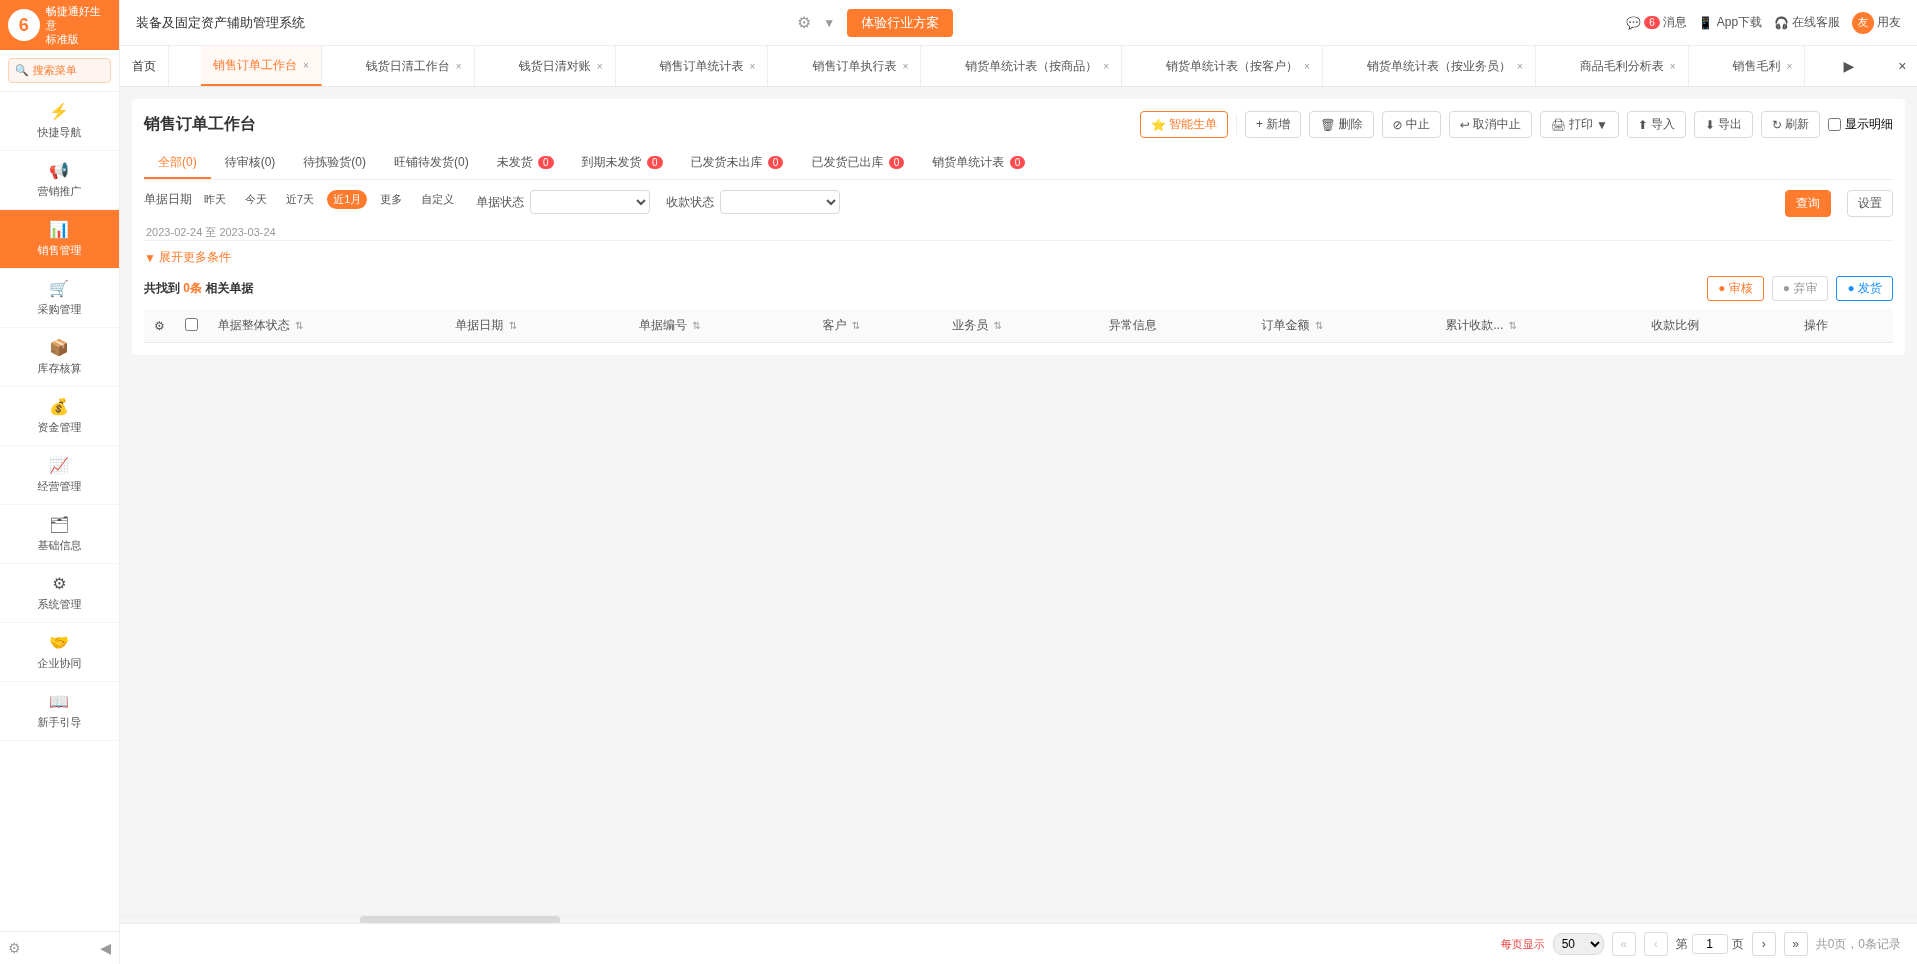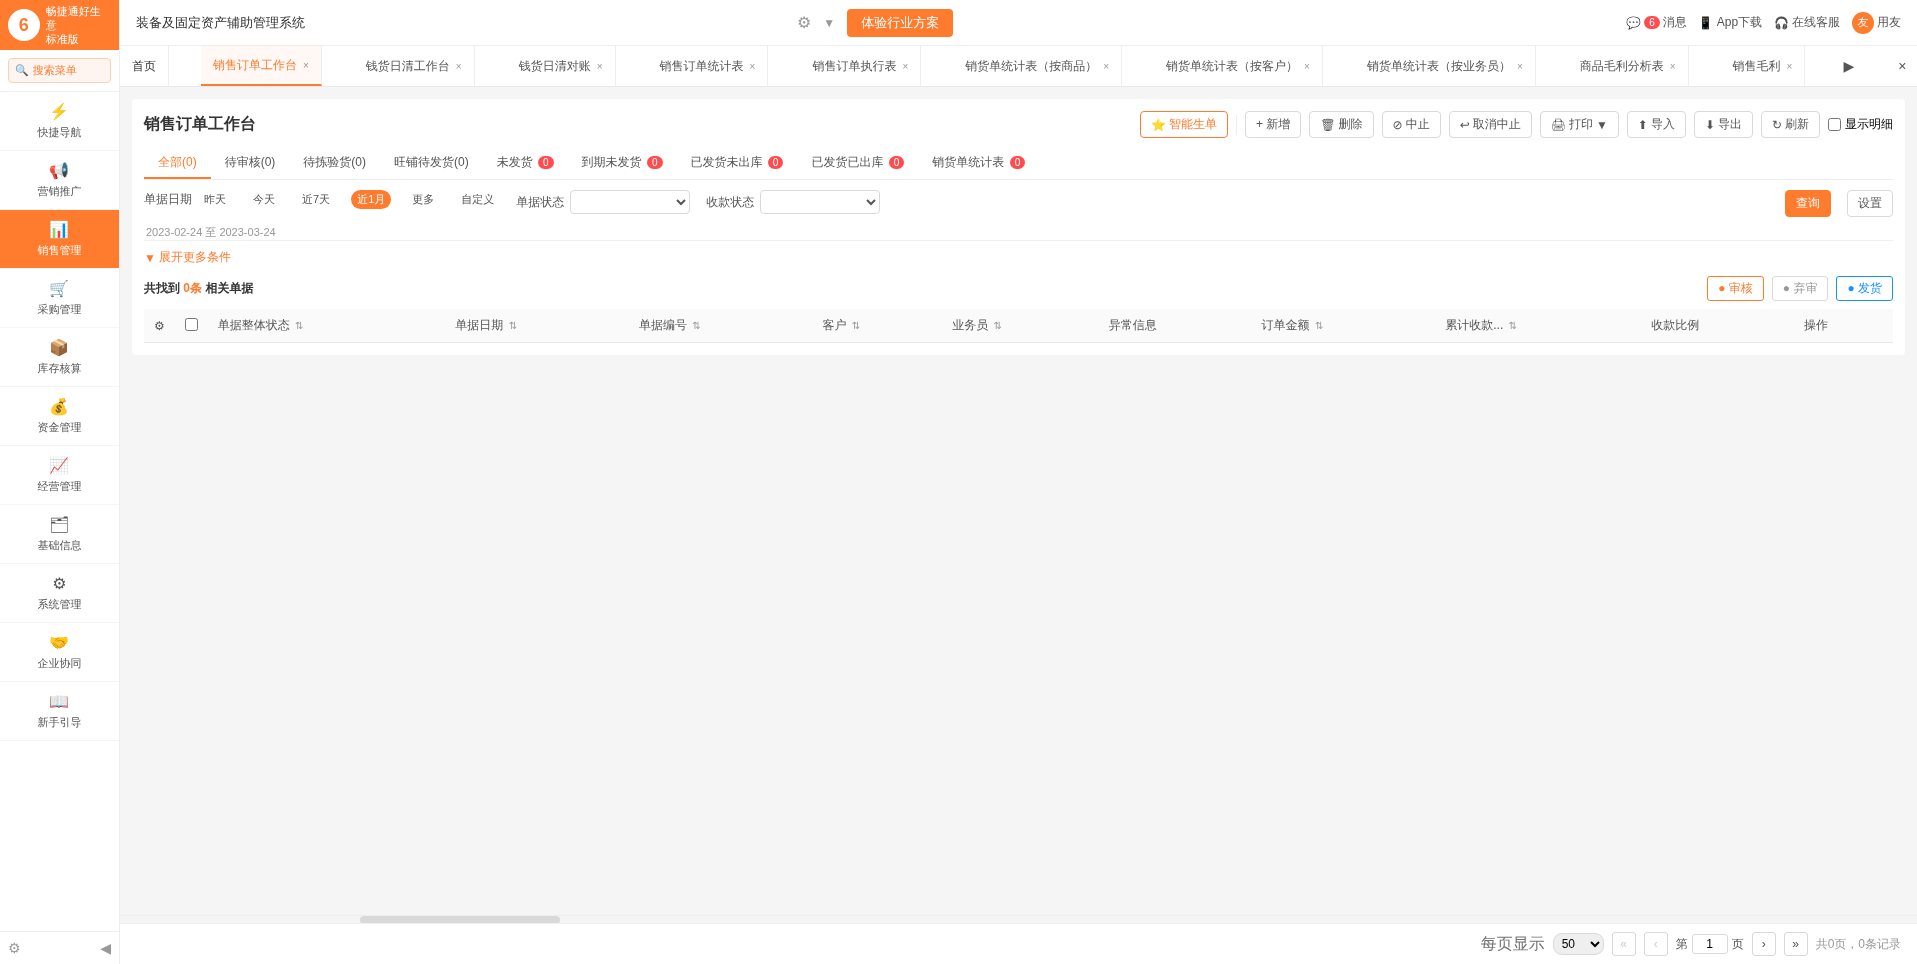--- a/index.html
+++ b/index.html
@@ -52,21 +52,21 @@
     
     .sub-tabs { display: flex; border-bottom: 1px solid #eee; margin-bottom: 10px; gap: 0; }
     .sub-tab { padding: 6px 14px; cursor: pointer; font-size: 12px; color: #555; border-bottom: 2px solid transparent; }
     .sub-tab.active { color: #ff7b2d; border-bottom-color: #ff7b2d; }
     .sub-tab .count-badge { background: #ff4d4f; color: #fff; border-radius: 8px; padding: 1px 5px; font-size: 10px; margin-left: 2px; }
 
     
     .filter-row { display: flex; align-items: flex-start; gap: 16px; margin-bottom: 8px; flex-wrap: wrap; }
     .filter-group { display: flex; align-items: center; gap: 6px; }
     .filter-label { color: #555; font-size: 12px; white-space: nowrap; }
-    .filter-date-btns { display: flex; gap: 15px; align-items: center; flex-wrap: wrap; }
+    .filter-date-btns { display: flex; gap: 7px; align-items: center; flex-wrap: wrap; }
     .filter-date-btn { padding: 2px 6px; cursor: pointer; font-size: 11px; color: #555; border-radius: 3px; }
     .filter-date-btn.active { background: #ff7b2d; color: #fff; border-radius: 10px; }
     .filter-select { border: 1px solid #d9d9d9; border-radius: 4px; padding: 3px 20px 3px 6px; font-size: 12px; color: #555; background: #fff; cursor: pointer; min-width: 120px; }
     .expand-btn { color: #ff7b2d; cursor: pointer; font-size: 12px; display: flex; align-items: center; gap: 3px; border: none; background: none; }
 
     
     .stats-row { display: flex; align-items: center; justify-content: space-between; margin-bottom: 8px; }
     .stats-text { font-size: 12px; color: #555; }
     .stats-text span { color: #333; font-weight: bold; }
     .action-btns { display: flex; gap: 8px; margin-left: 37px; }
@@ -82,21 +82,21 @@
     .col-checkbox { width: 30px; }
     .col-setting { width: 30px; }
 
     
     .empty-state { display: flex; flex-direction: column; align-items: center; justify-content: center; padding: 60px 0; }
     .empty-icon { font-size: 60px; margin-bottom: 12px; opacity: 0.4; }
     .empty-text { color: #999; font-size: 13px; }
 
     
     .pagination-bar { background: #fff; border-top: 1px solid #eee; padding: 8px 16px; display: flex; align-items: center; justify-content: flex-end; gap: 8px; flex-shrink: 0; }
-    .pagination-label { font-size: 16px; color: #737373; }
+    .pagination-label { font-size: 11px; color: #ef4444; }
     .pagination-select { border: 1px solid #d9d9d9; border-radius: 9px; padding: 2px 4px; font-size: 12px; }
     .pagination-btn { width: 24px; height: 24px; border: 1px solid #d9d9d9; border-radius: 3px; background: #fff; cursor: pointer; display: flex; align-items: center; justify-content: center; font-size: 12px; color: #555; }
     .pagination-btn:disabled { color: #ccc; cursor: not-allowed; }
     .pagination-page { font-size: 12px; color: #555; display: flex; align-items: center; gap: 4px; }
     .pagination-input { width: 36px; border: 1px solid #d9d9d9; border-radius: 3px; padding: 2px 4px; text-align: center; font-size: 12px; }
     .pagination-total { font-size: 12px; color: #999; }
 
     
     .horizontal-scroll { height: 8px; background: #f5f5f5; border-top: 1px solid #eee; }
     .scroll-thumb { height: 8px; width: 200px; margin-left: 240px; background: #d9d9d9; border-radius: 4px; }

